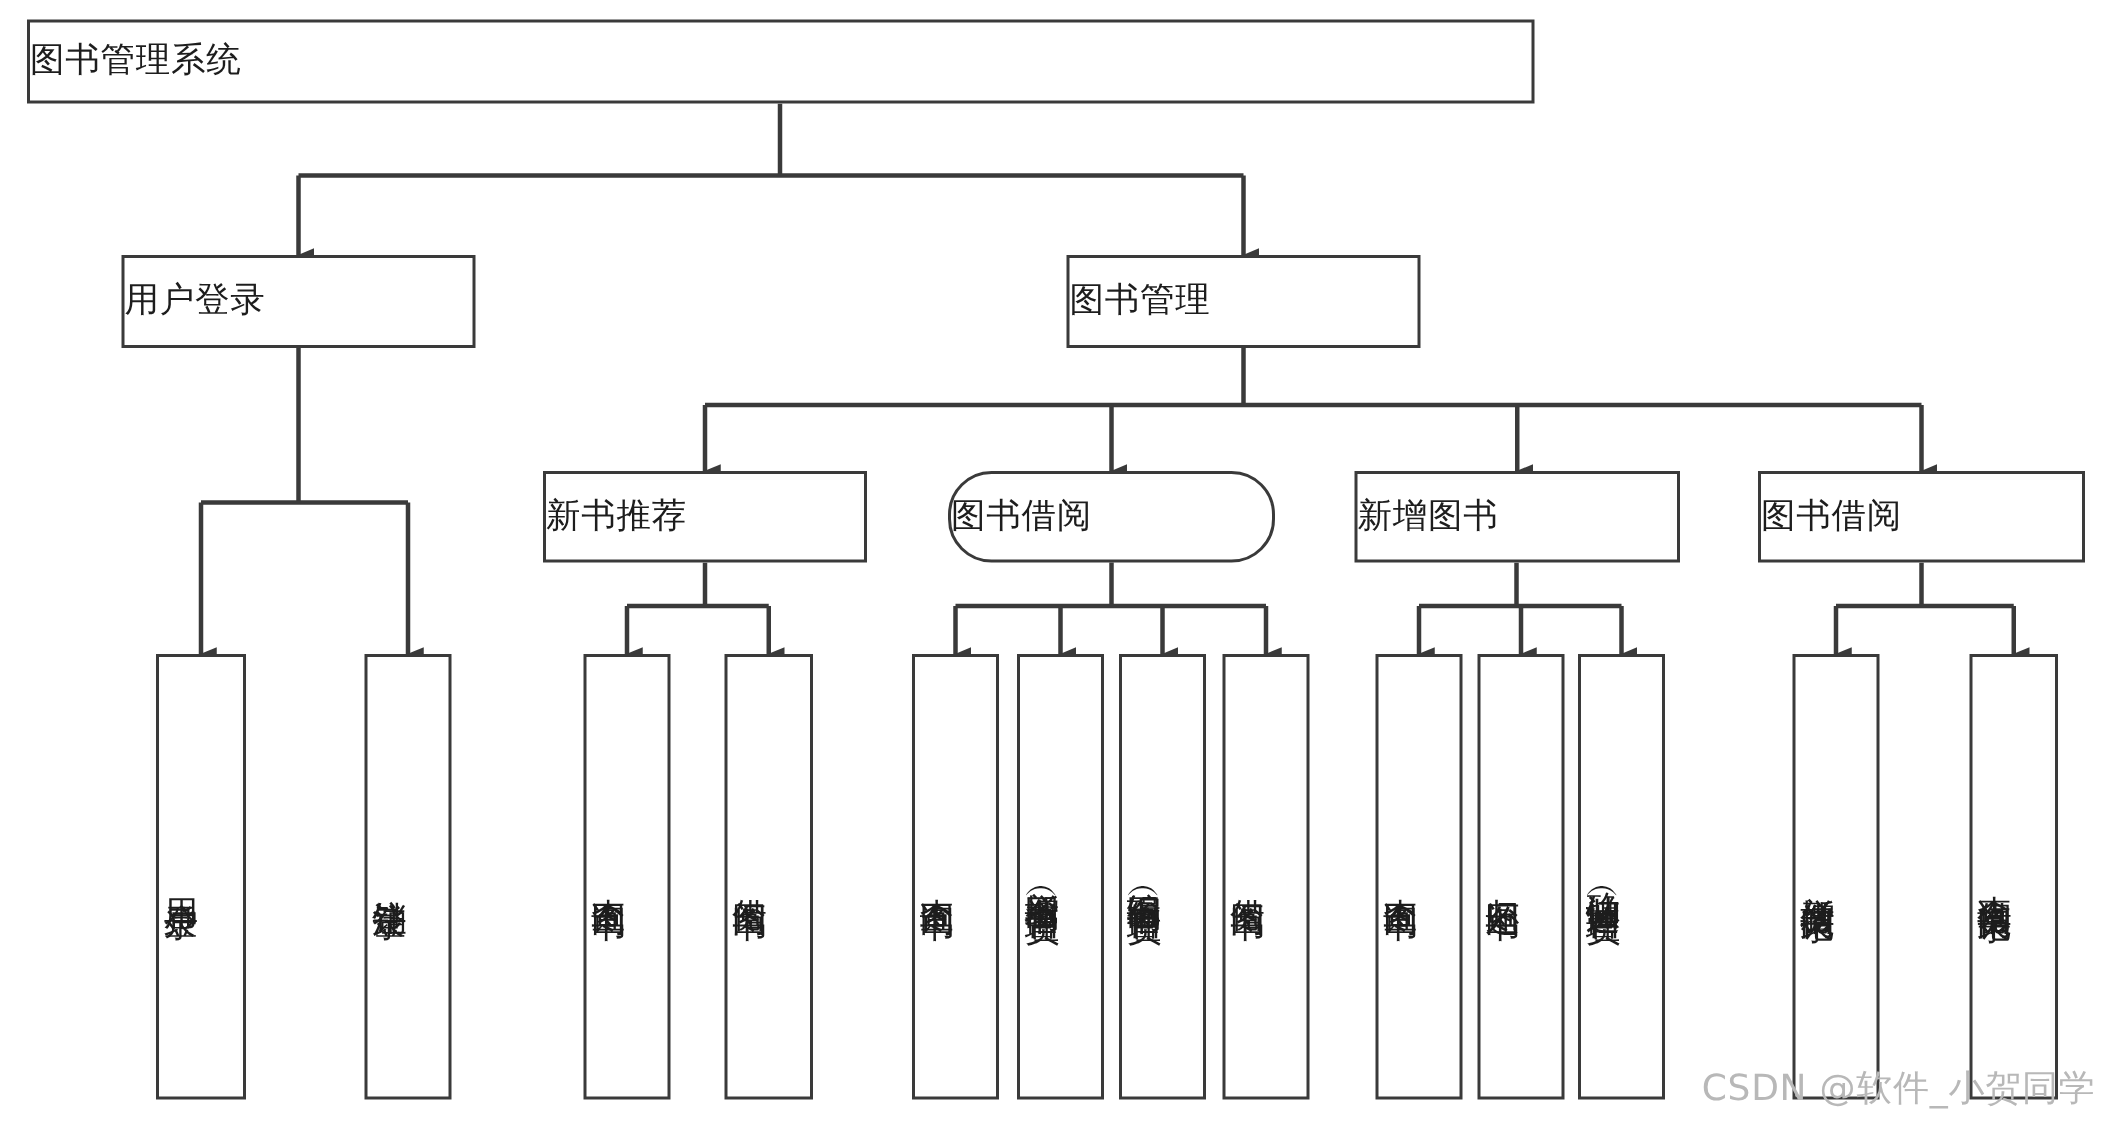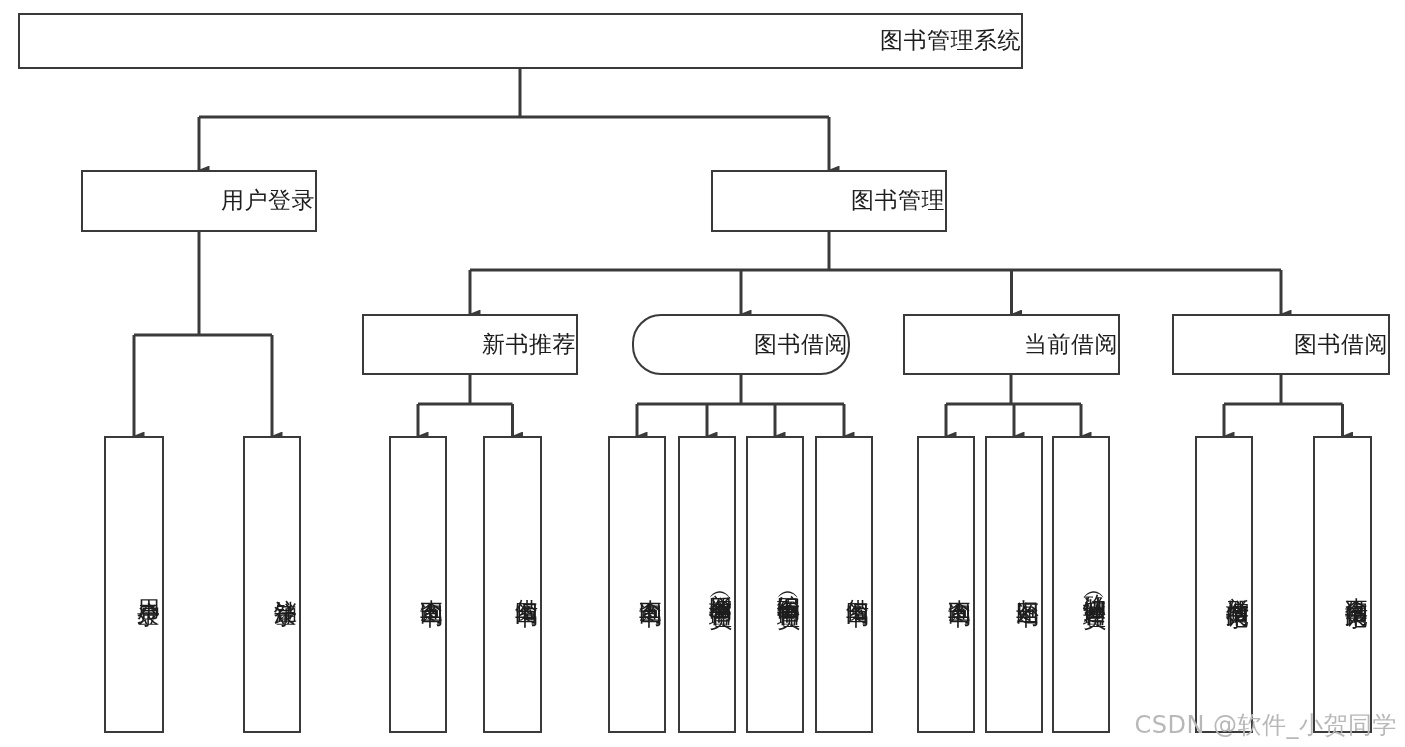--- a/index.html
+++ b/index.html
@@ -20,21 +20,21 @@
     width: 1405px;
     height: 747px;
   }
   .node-box {
     position: absolute;
     box-sizing: border-box;
     background: #ffffff;
     border: 2.5px solid #3a3a3a;
     display: flex;
     align-items: center;
-    justify-content: flex-end;
+    justify-content: flex-start;
     overflow: hidden;
   }
   .node-label-h {
     font-size: 23px;
     line-height: 1.1;
     color: #1d1d1d;
     letter-spacing: 0.5px;
     white-space: nowrap;
     text-align: center;
   }
@@ -125,21 +125,21 @@
     <span class="node-label-h">图书管理</span>
   </div>
 
   <div class="node-box" id="box-l2_0" style="left: 362px; top: 314px; width: 216px; height: 61px;">
     <span class="node-label-h">新书推荐</span>
   </div>
   <div class="node-box" id="box-l2_1" style="left: 632px; top: 314px; width: 218px; height: 61px; border-radius: 29px;">
     <span class="node-label-h">图书借阅</span>
   </div>
   <div class="node-box" id="box-l2_2" style="left: 903px; top: 314px; width: 217px; height: 61px;">
-    <span class="node-label-h">当前借阅</span>
+    <span class="node-label-h">新增图书</span>
   </div>
   <div class="node-box" id="box-l2_3" style="left: 1172px; top: 314px; width: 218px; height: 61px;">
     <span class="node-label-h">图书借阅</span>
   </div>
 
   <div class="node-box" id="box-leaf_0" style="left: 104px; top: 436px; width: 60px; height: 297px;">
     <span class="node-label-v">用户登录</span>
   </div>
   <div class="node-box" id="box-leaf_1" style="left: 243px; top: 436px; width: 58px; height: 297px;">
     <span class="node-label-v">注销登录</span>

